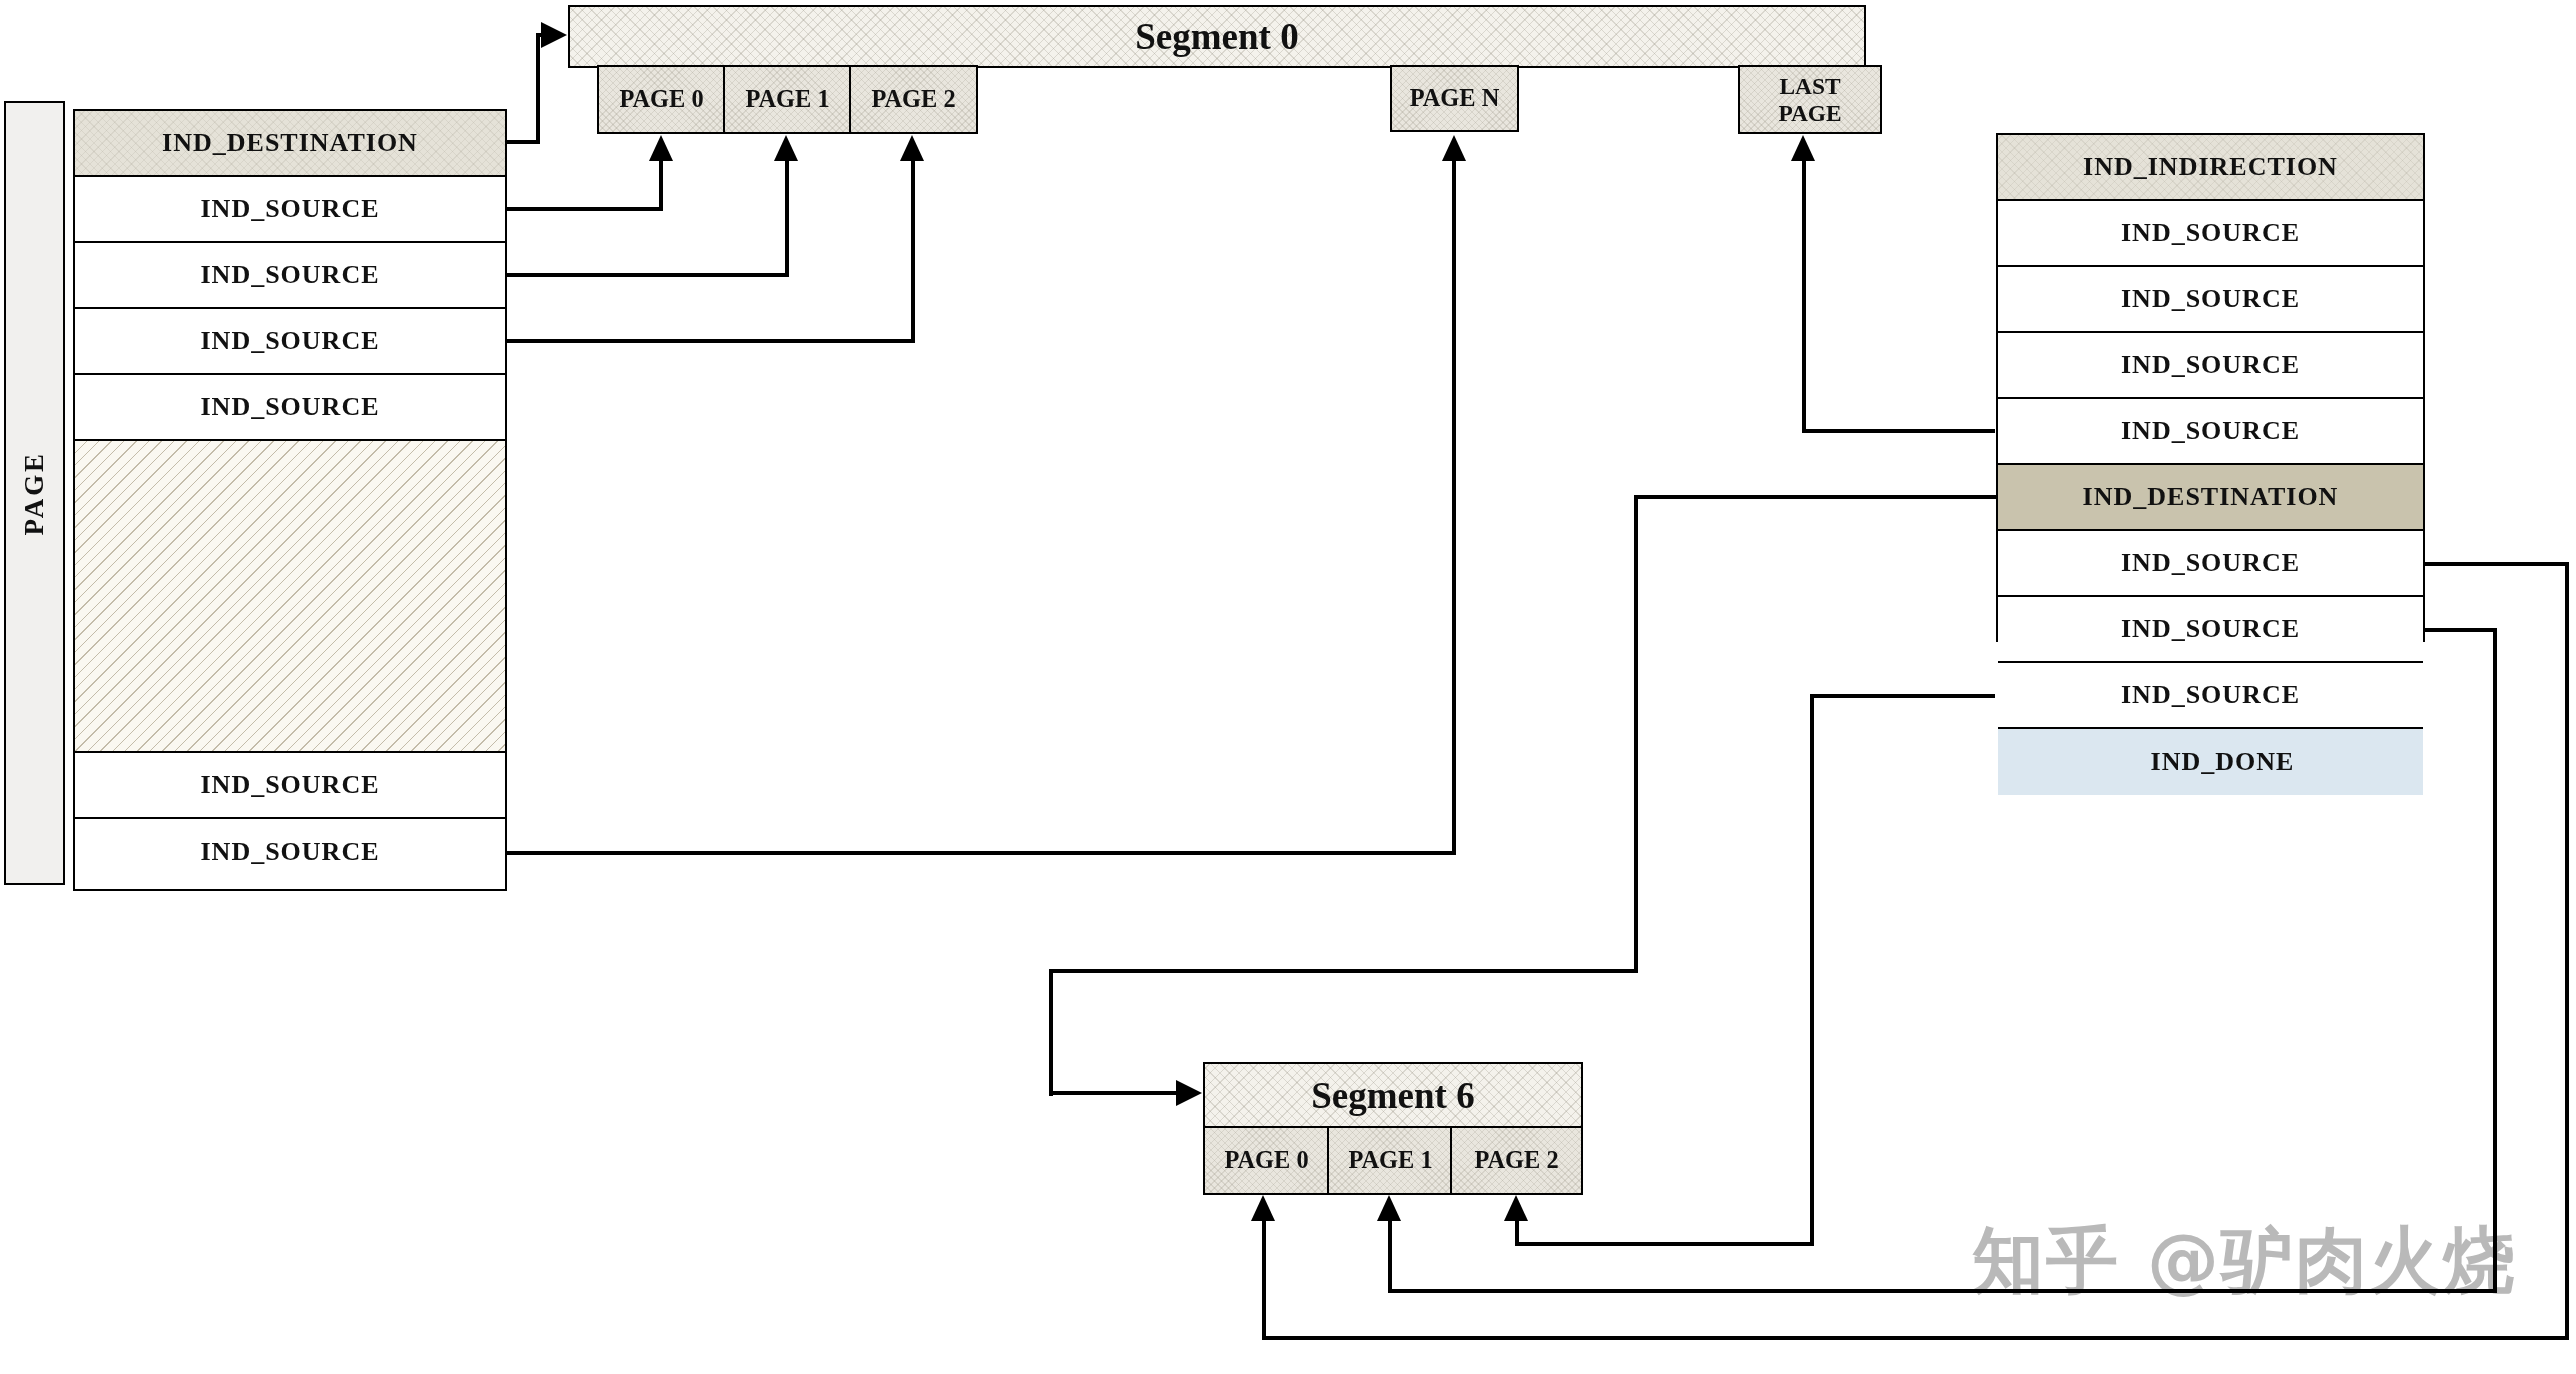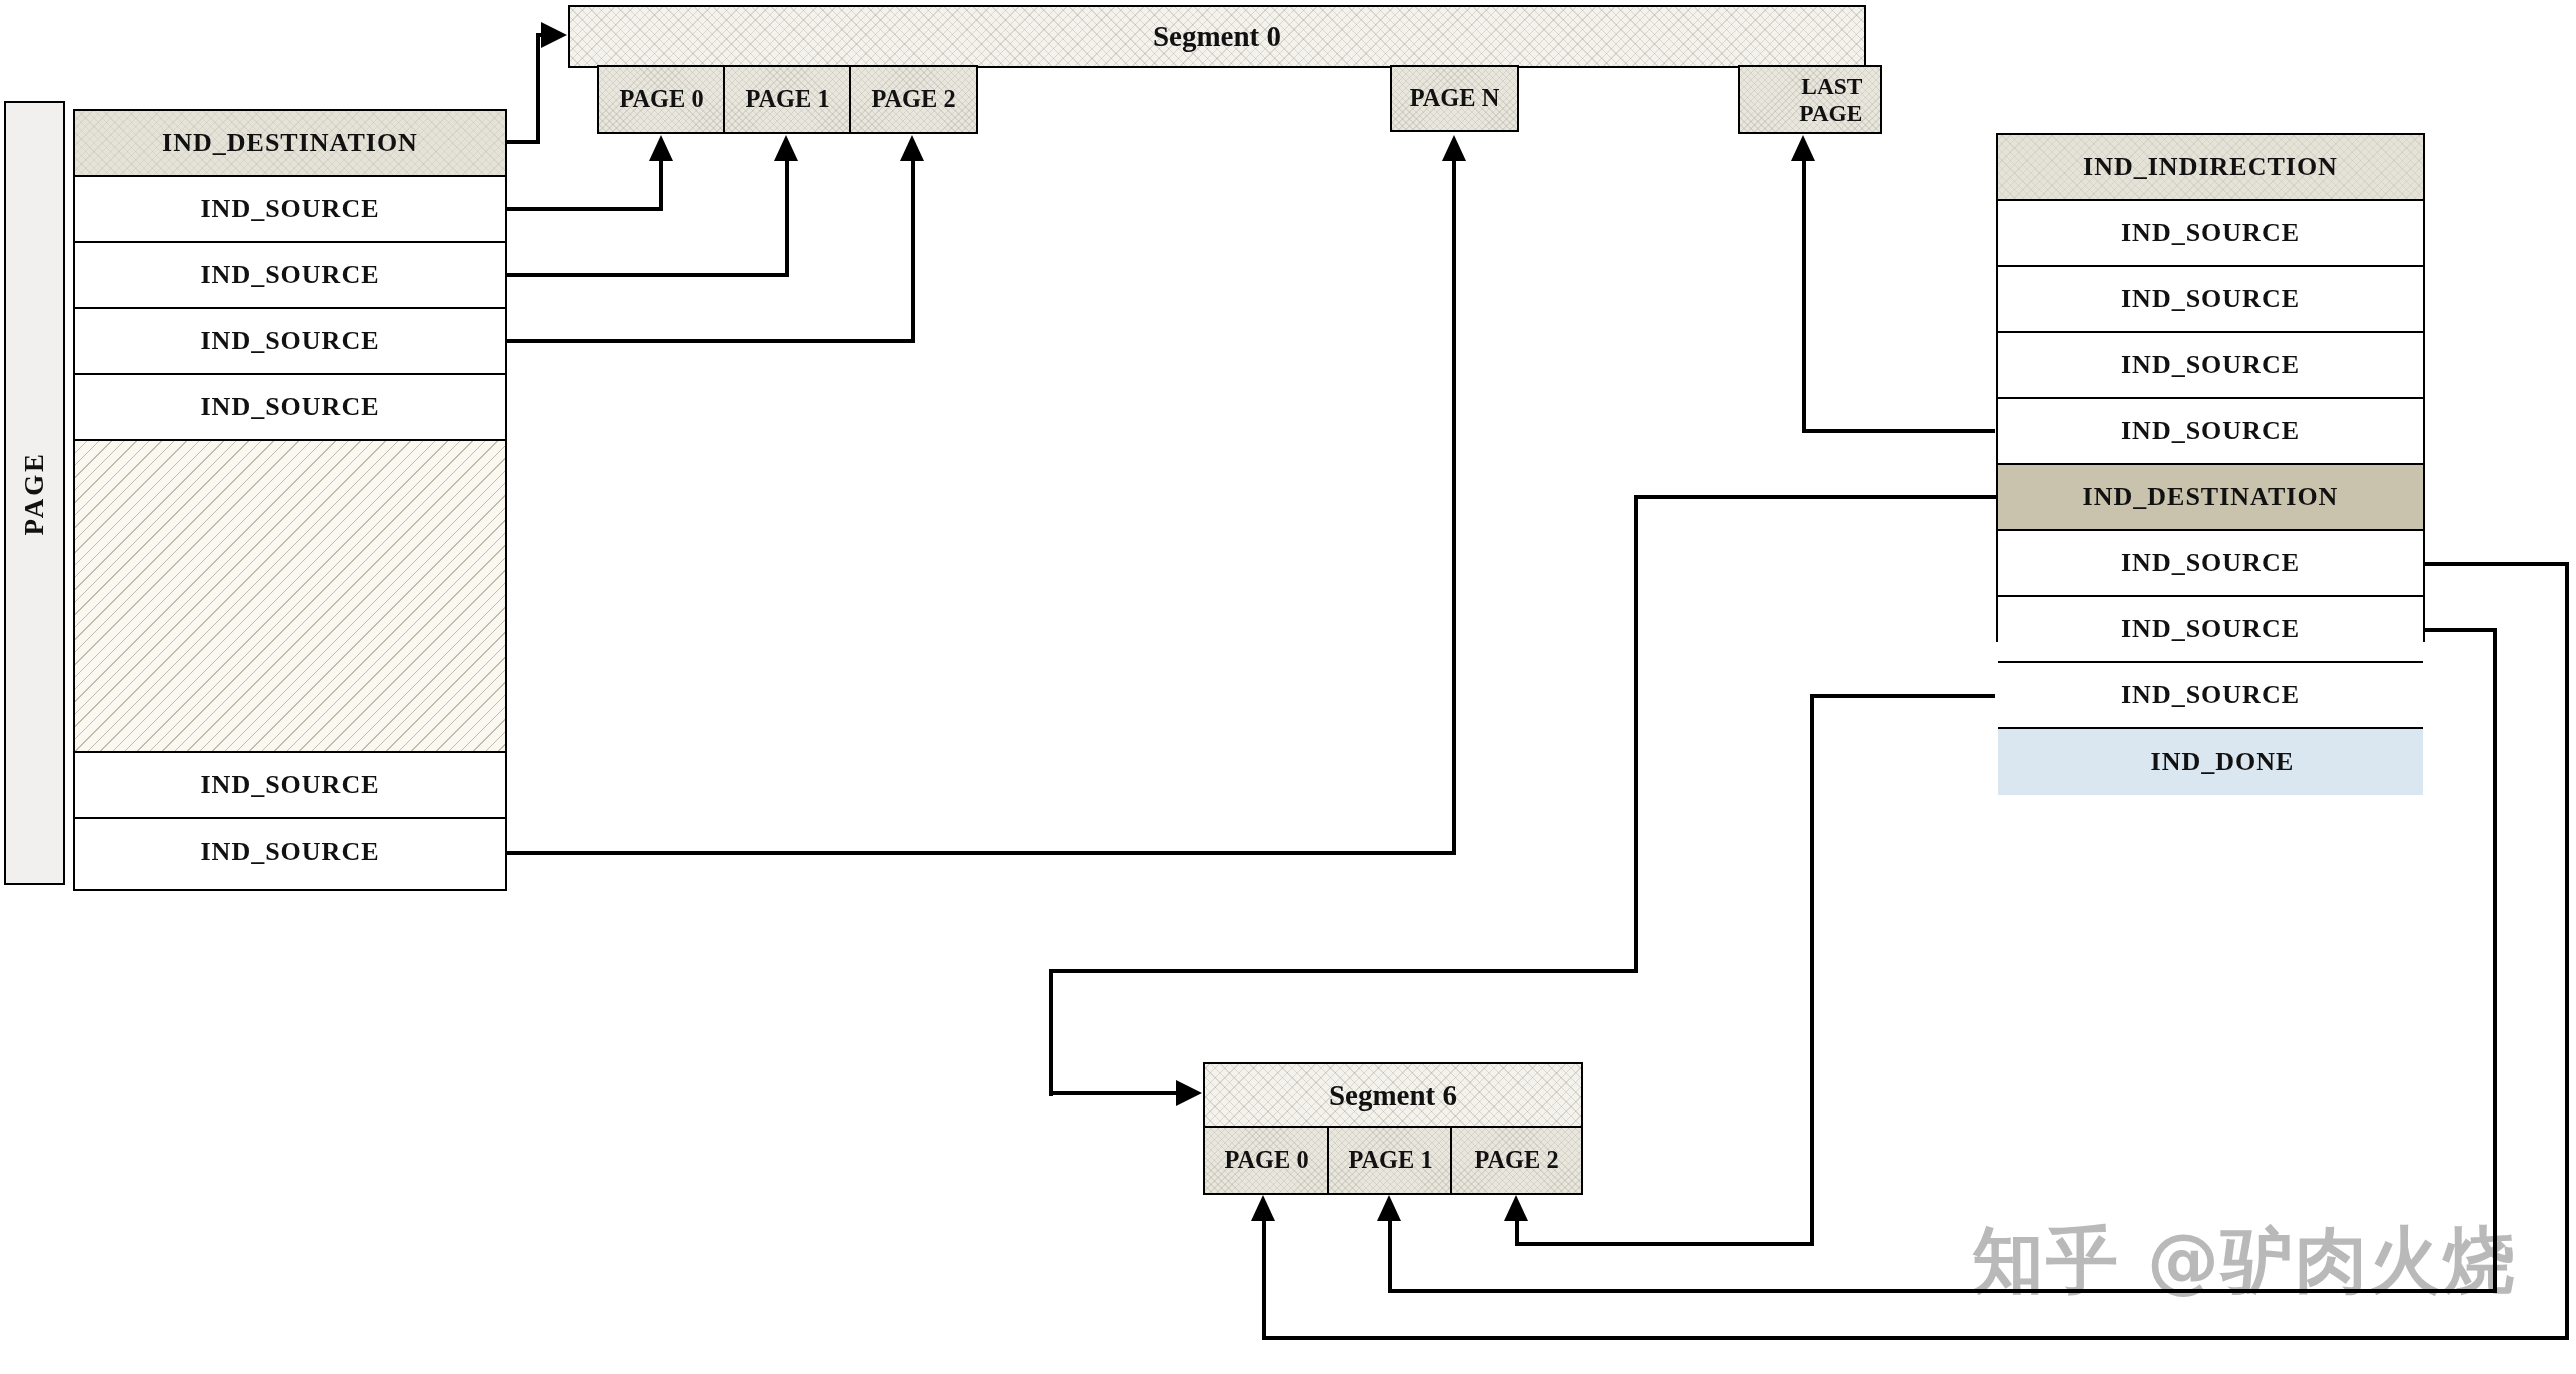--- a/index.html
+++ b/index.html
@@ -18,25 +18,25 @@
      background-image:repeating-linear-gradient(45deg,rgba(160,155,140,.18) 0 1px,transparent 1px 5.9px),
                       repeating-linear-gradient(-45deg,rgba(160,155,140,.18) 0 1px,transparent 1px 5.9px);}
   .trow.destination{background:var(--destination_fill);}
   .trow.done{background:var(--done_fill);padding-left:24px;}
   .trow.hatch{background:var(--hatch_fill);
      background-image:repeating-linear-gradient(135deg,transparent 0 7.8px,rgba(150,138,110,.55) 7.8px 8.8px);}
   
   .segbar{position:absolute;border:2.9px solid #000;box-sizing:border-box;background:var(--segment_fill);
      background-image:repeating-linear-gradient(45deg,rgba(150,145,130,.28) 0 1px,transparent 1px 6.8px),
                       repeating-linear-gradient(-45deg,rgba(150,145,130,.28) 0 1px,transparent 1px 6.8px);
-     display:flex;align-items:center;justify-content:center;font-weight:bold;font-size:29px;}
+     display:flex;align-items:center;justify-content:center;font-weight:bold;font-size:37px;}
   .pagecell{position:absolute;border:2.9px solid #000;box-sizing:border-box;background:var(--page_fill);
      background-image:repeating-linear-gradient(45deg,rgba(150,145,130,.22) 0 1px,transparent 1px 4.9px),
                       repeating-linear-gradient(-45deg,rgba(150,145,130,.22) 0 1px,transparent 1px 4.9px);
-     display:flex;align-items:center;justify-content:center;text-align:right;
+     display:flex;align-items:center;justify-content:center;text-align:center;
      font-weight:bold;font-size:24.4px;line-height:1.15;}
   
   .ln{position:absolute;background:var(--line_color,#000);}
   .arr-up{position:absolute;width:0;height:0;border-left:12.7px solid transparent;
           border-right:12.7px solid transparent;border-bottom:26px solid var(--line_color,#000);}
   .arr-right{position:absolute;width:0;height:0;border-top:13.7px solid transparent;
           border-bottom:13.7px solid transparent;border-left:26px solid var(--line_color,#000);}
   .watermark{position:absolute;left:1972px;top:1213px;font-size:72px;font-weight:bold;
           color:var(--watermark_color);letter-spacing:2px;
           font-family:"DejaVu Sans","Liberation Sans",sans-serif;

